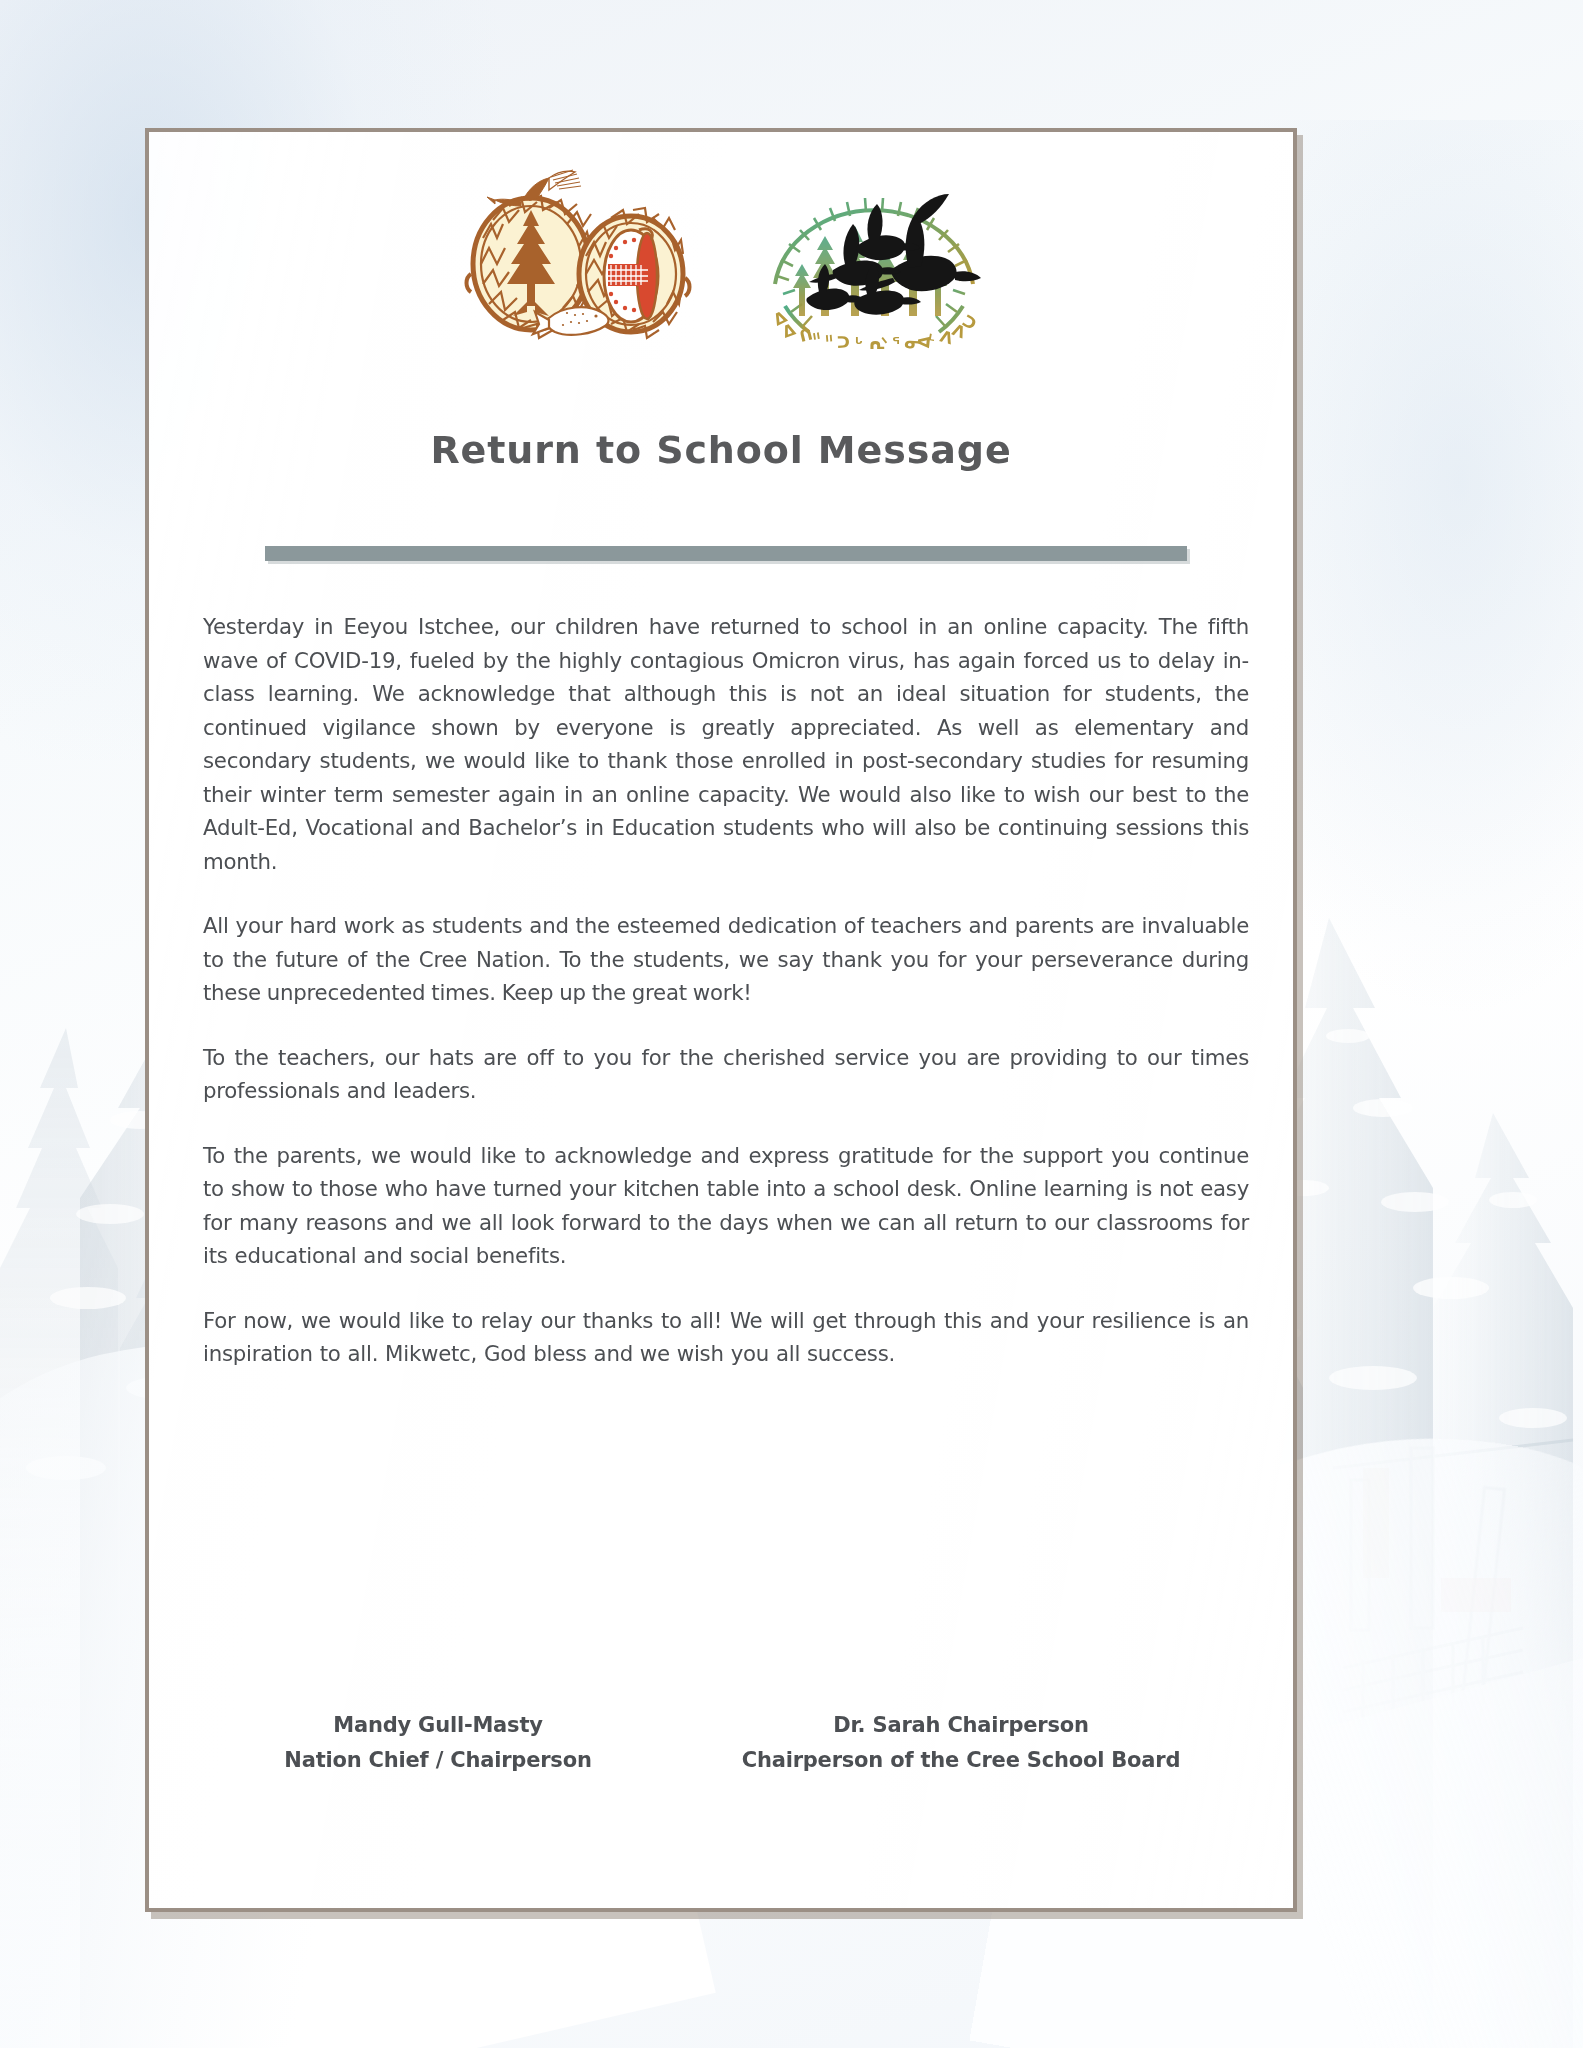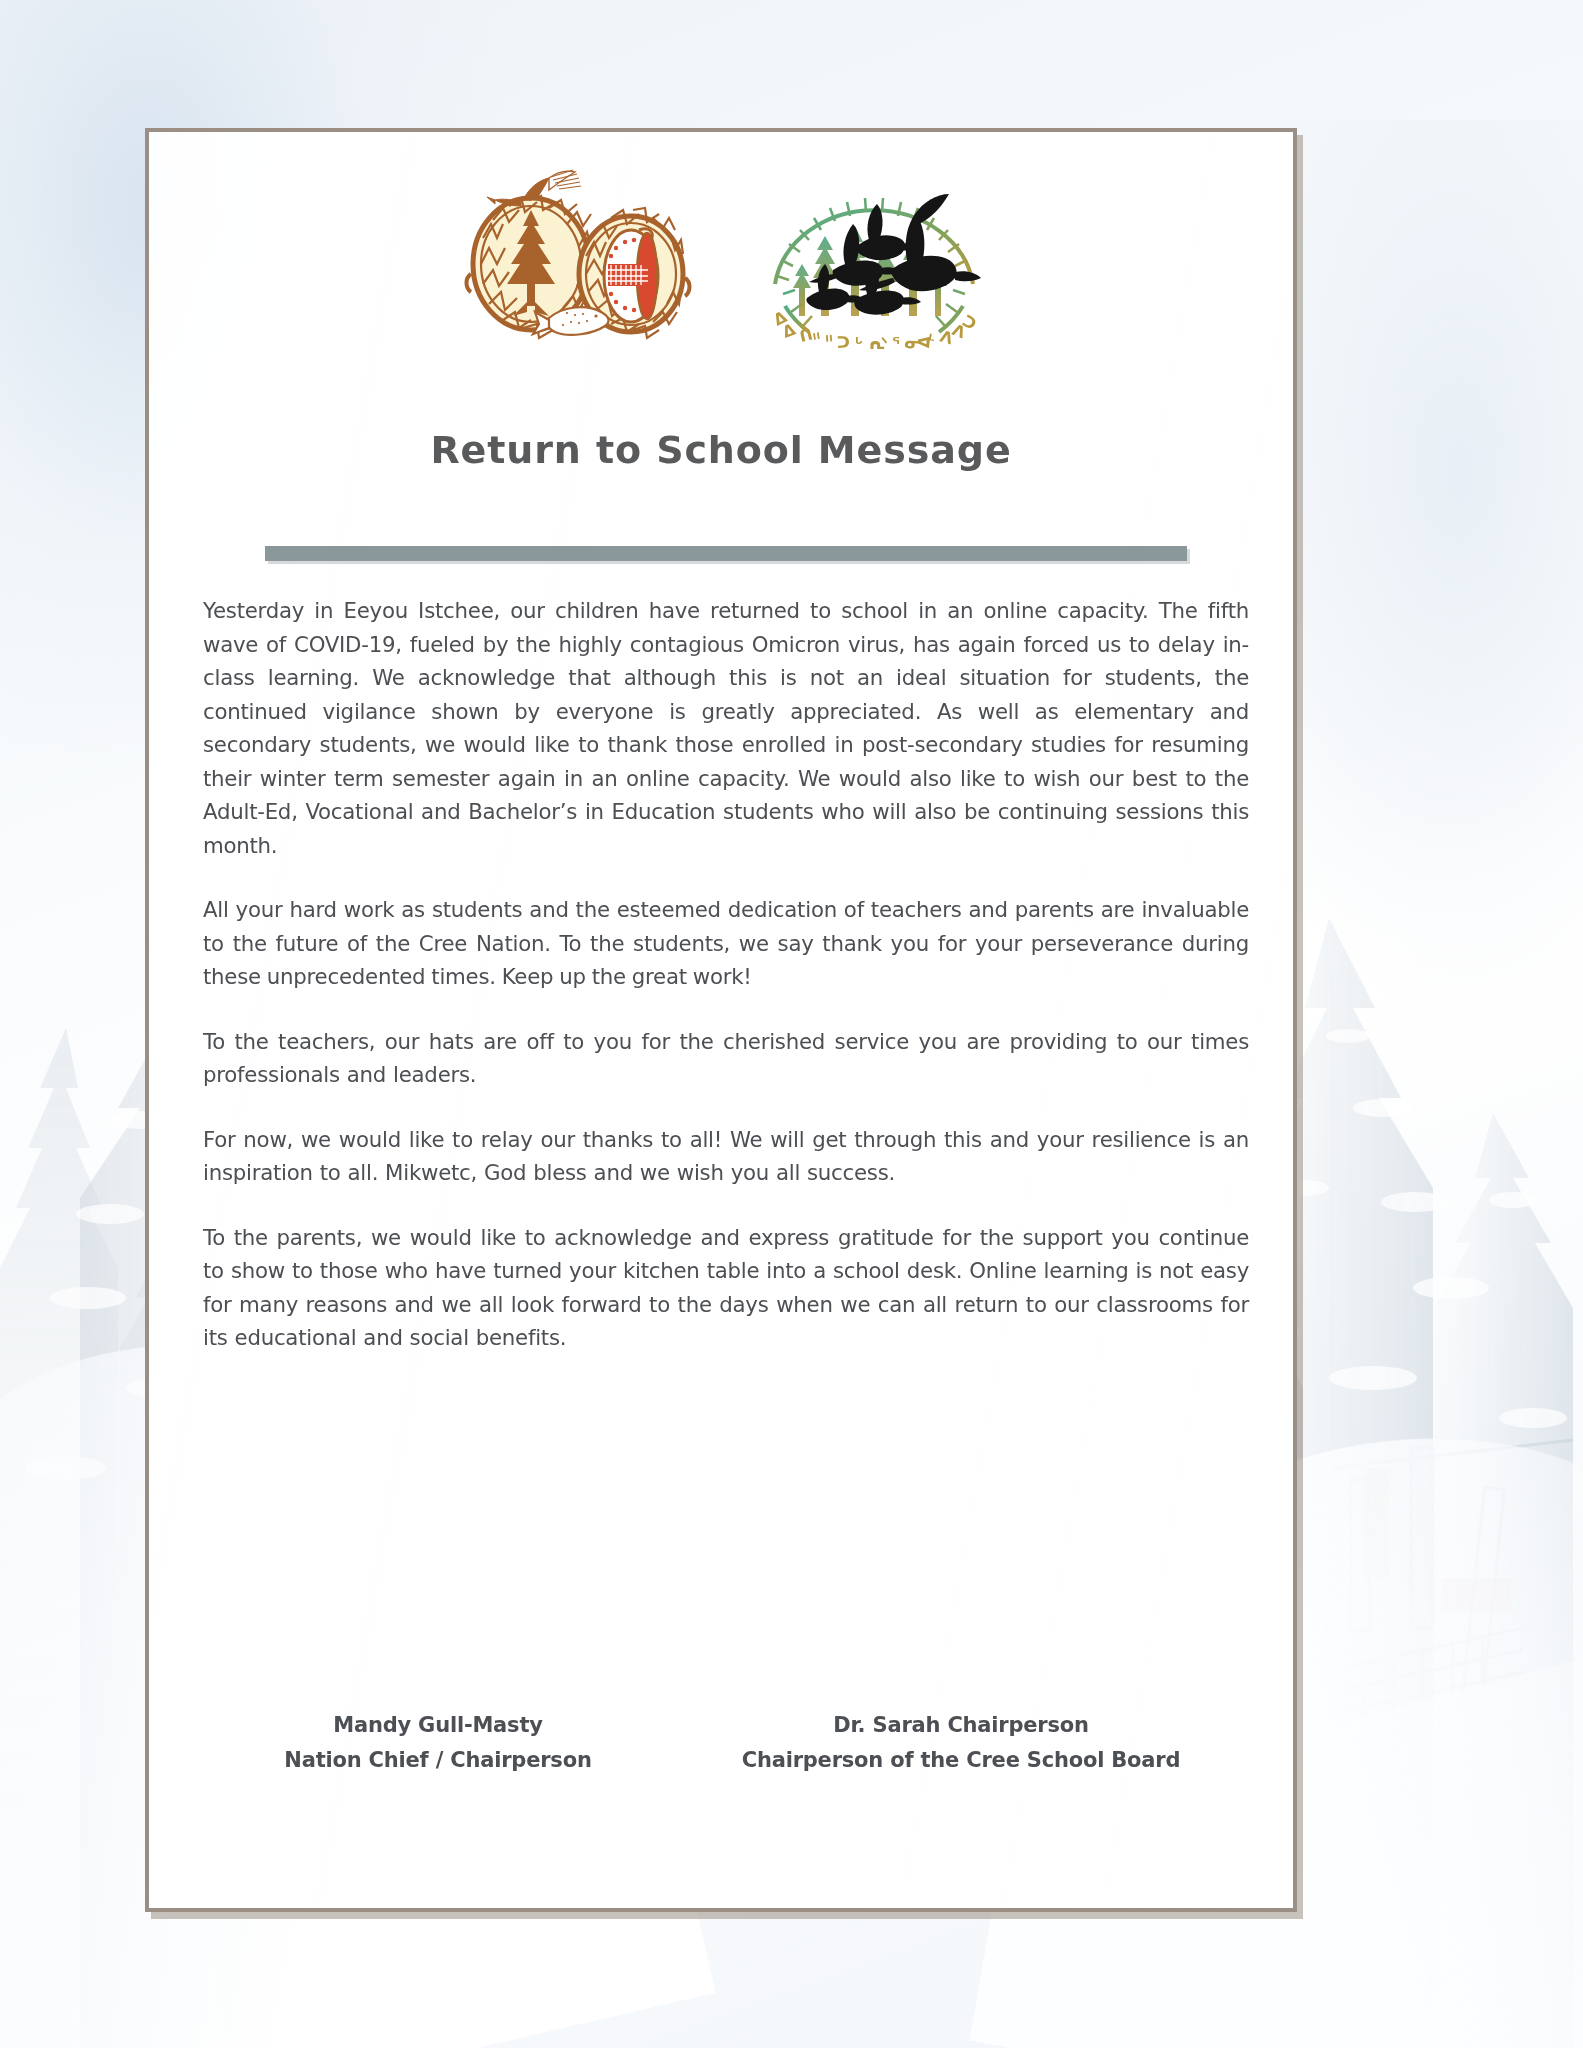--- a/index.html
+++ b/index.html
@@ -130,21 +130,21 @@
     left: 116px;
     width: 922px;
     height: 15px;
     background: #8b989b;
     box-shadow: 3px 3px 0 rgba(139,152,155,0.35);
   }
 
   
   .body-area {
     position: absolute;
-    top: 462px;
+    top: 478px;
     left: 54px;
     width: 1046px;
   }
   .para {
     font-family: "DejaVu Sans", sans-serif;
     font-size: 21.3px;
     line-height: 33.5px;
     color: #4c4f53;
     text-align: justify;
     text-justify: inter-word;
@@ -472,22 +472,22 @@
       </div>
 
       <div class="doc-title">Return to School Message</div>
 
       <div class="title-rule"></div>
 
       <div class="body-area">
         <p class="para">Yesterday in Eeyou Istchee, our children have returned to school in an online capacity. The fifth wave of COVID-19, fueled by the highly contagious Omicron virus, has again forced us to delay in-class learning. We acknowledge that although this is not an ideal situation for students, the continued vigilance shown by everyone is greatly appreciated. As well as elementary and secondary students, we would like to thank those enrolled in post-secondary studies for resuming their winter term semester again in an online capacity. We would also like to wish our best to the Adult-Ed, Vocational and Bachelor’s in Education students who will also be continuing sessions this month.</p>
         <p class="para tight">All your hard work as students and the esteemed dedication of teachers and parents are invaluable to the future of the Cree Nation. To the students, we say thank you for your perseverance during these unprecedented times. Keep up the great work!</p>
         <p class="para">To the teachers, our hats are off to you for the cherished service you are providing to our times professionals and leaders.</p>
+        <p class="para">To the parents, we would like to acknowledge and express gratitude for the support you continue to show to those who have turned your kitchen table into a school desk. Online learning is not easy for many reasons  and we all look forward to the days when we can all return to our classrooms for its educational and social benefits.</p>
         <p class="para">For now, we would like to relay our thanks to all! We will get through this and your resilience is an inspiration to all. Mikwetc, God bless and we wish you all success.</p>
-        <p class="para">To the parents, we would like to acknowledge and express gratitude for the support you continue to show to those who have turned your kitchen table into a school desk. Online learning is not easy for many reasons  and we all look forward to the days when we can all return to our classrooms for its educational and social benefits.</p>
       </div>
 
       <div class="sign-block">
         <div class="sign-col left">
           <div class="sign-name">Mandy Gull-Masty</div>
           <div class="sign-role">Nation Chief / Chairperson</div>
         </div>
         <div class="sign-col right">
           <div class="sign-name">Dr. Sarah Chairperson</div>
           <div class="sign-role">Chairperson of the Cree School Board</div>

